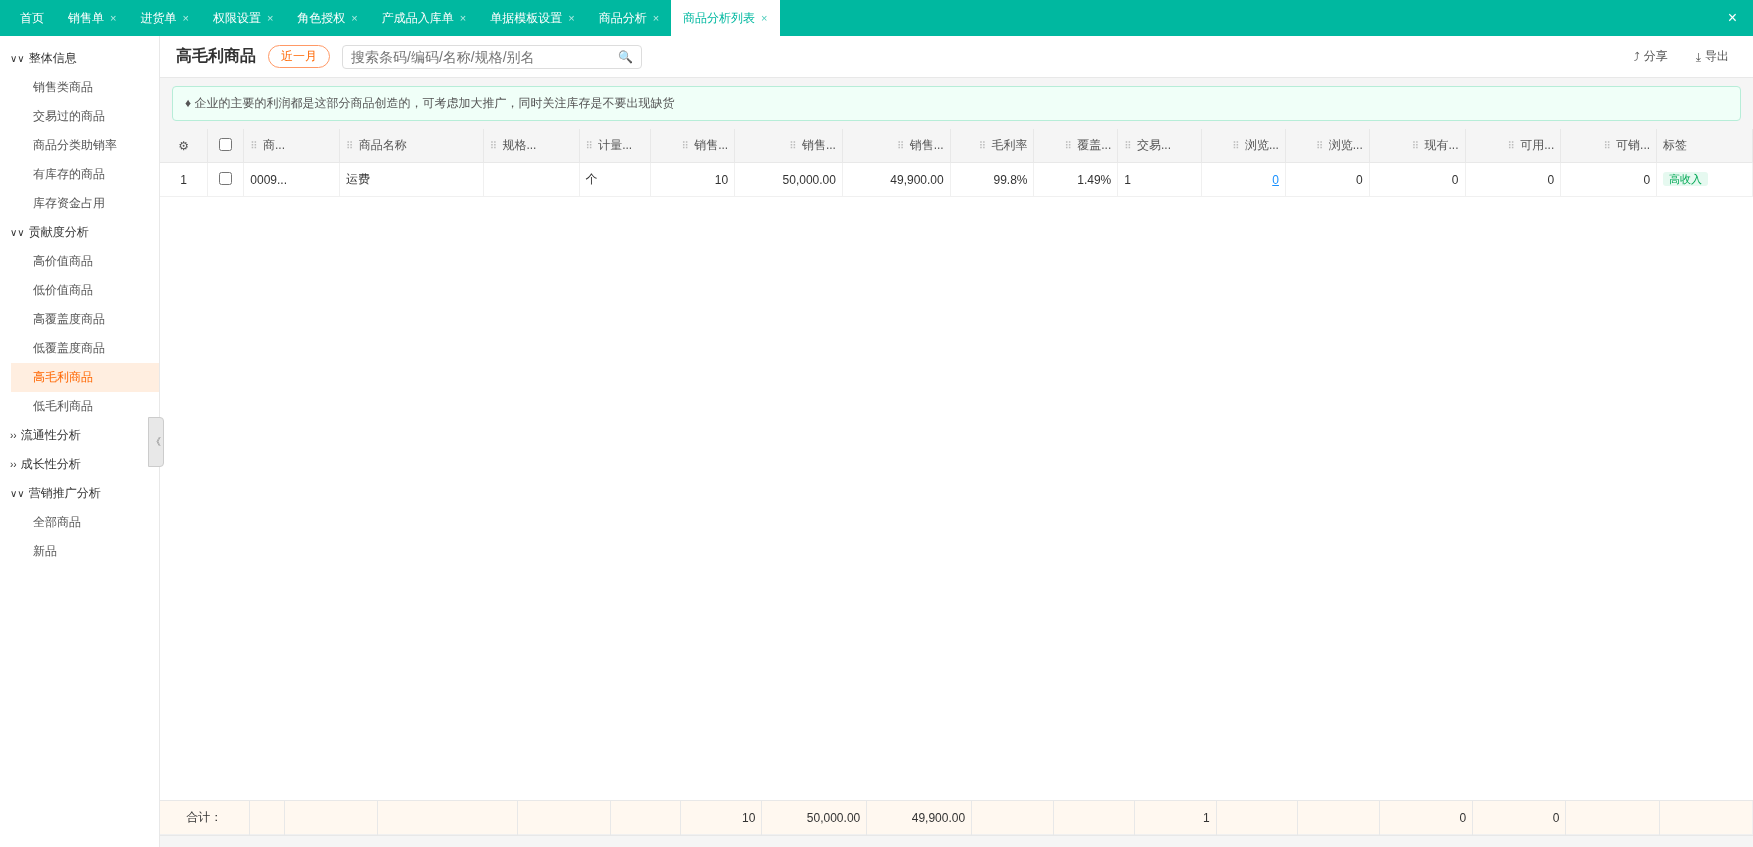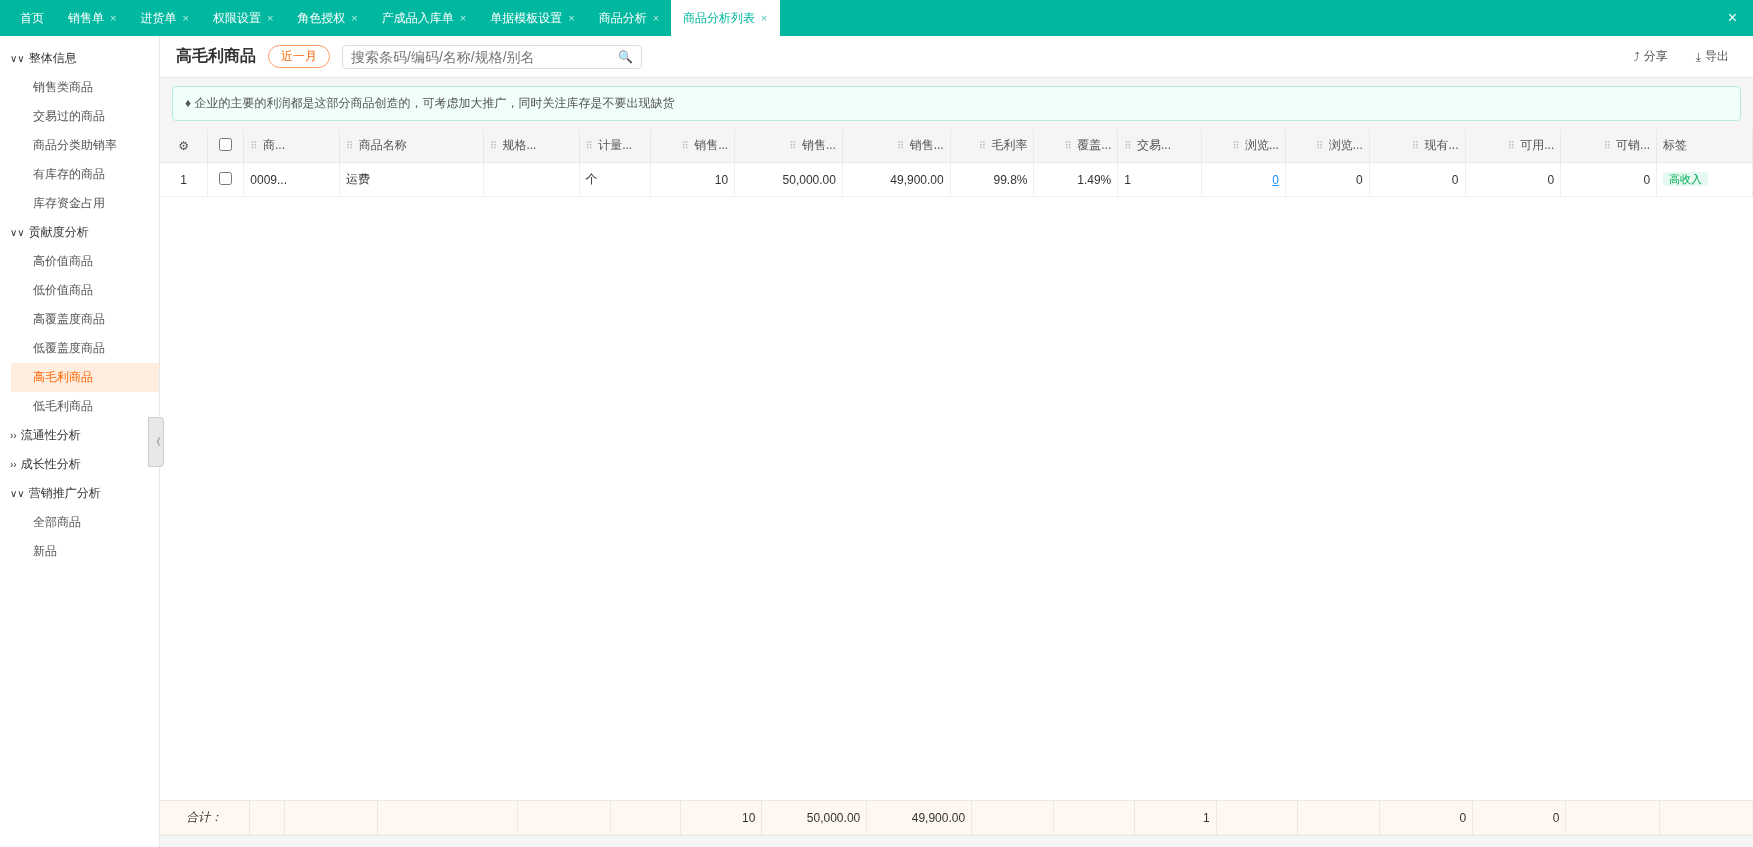--- a/index.html
+++ b/index.html
@@ -508,21 +508,21 @@
             </td>
           </tr>
         </tbody>
       </table>
     </div>
 
     <div style="background:#fff8f0; border-top:1px solid #e8e8e8;">
       <table style="width:100%; border-collapse:collapse; font-size:12px; background:#fff8f0;">
         <tbody>
           <tr>
-            <td class="col-num" style="padding:8px 20px; border-right:1px solid #e8e8e8;font-style:italic;">
+            <td class="col-num" style="padding:8px 20px; border-right:1px solid #e8e8e8;">
               <span>合计：</span>
             </td>
             <td class="col-check" style="padding:8px 6px; border-right:1px solid #e8e8e8;"></td>
             <td class="col-code" style="padding:8px 6px; border-right:1px solid #e8e8e8;"></td>
             <td class="col-name" style="padding:8px 6px; border-right:1px solid #e8e8e8;"></td>
             <td class="col-spec" style="padding:8px 6px; border-right:1px solid #e8e8e8;"></td>
             <td class="col-unit" style="padding:8px 6px; border-right:1px solid #e8e8e8;"></td>
             <td class="col-num2" style="padding:8px 6px; border-right:1px solid #e8e8e8; text-align:right;">10</td>
             <td class="col-money" style="padding:8px 6px; border-right:1px solid #e8e8e8; text-align:right;">50,000.00</td>
             <td class="col-money" style="padding:8px 6px; border-right:1px solid #e8e8e8; text-align:right;">49,900.00</td>

